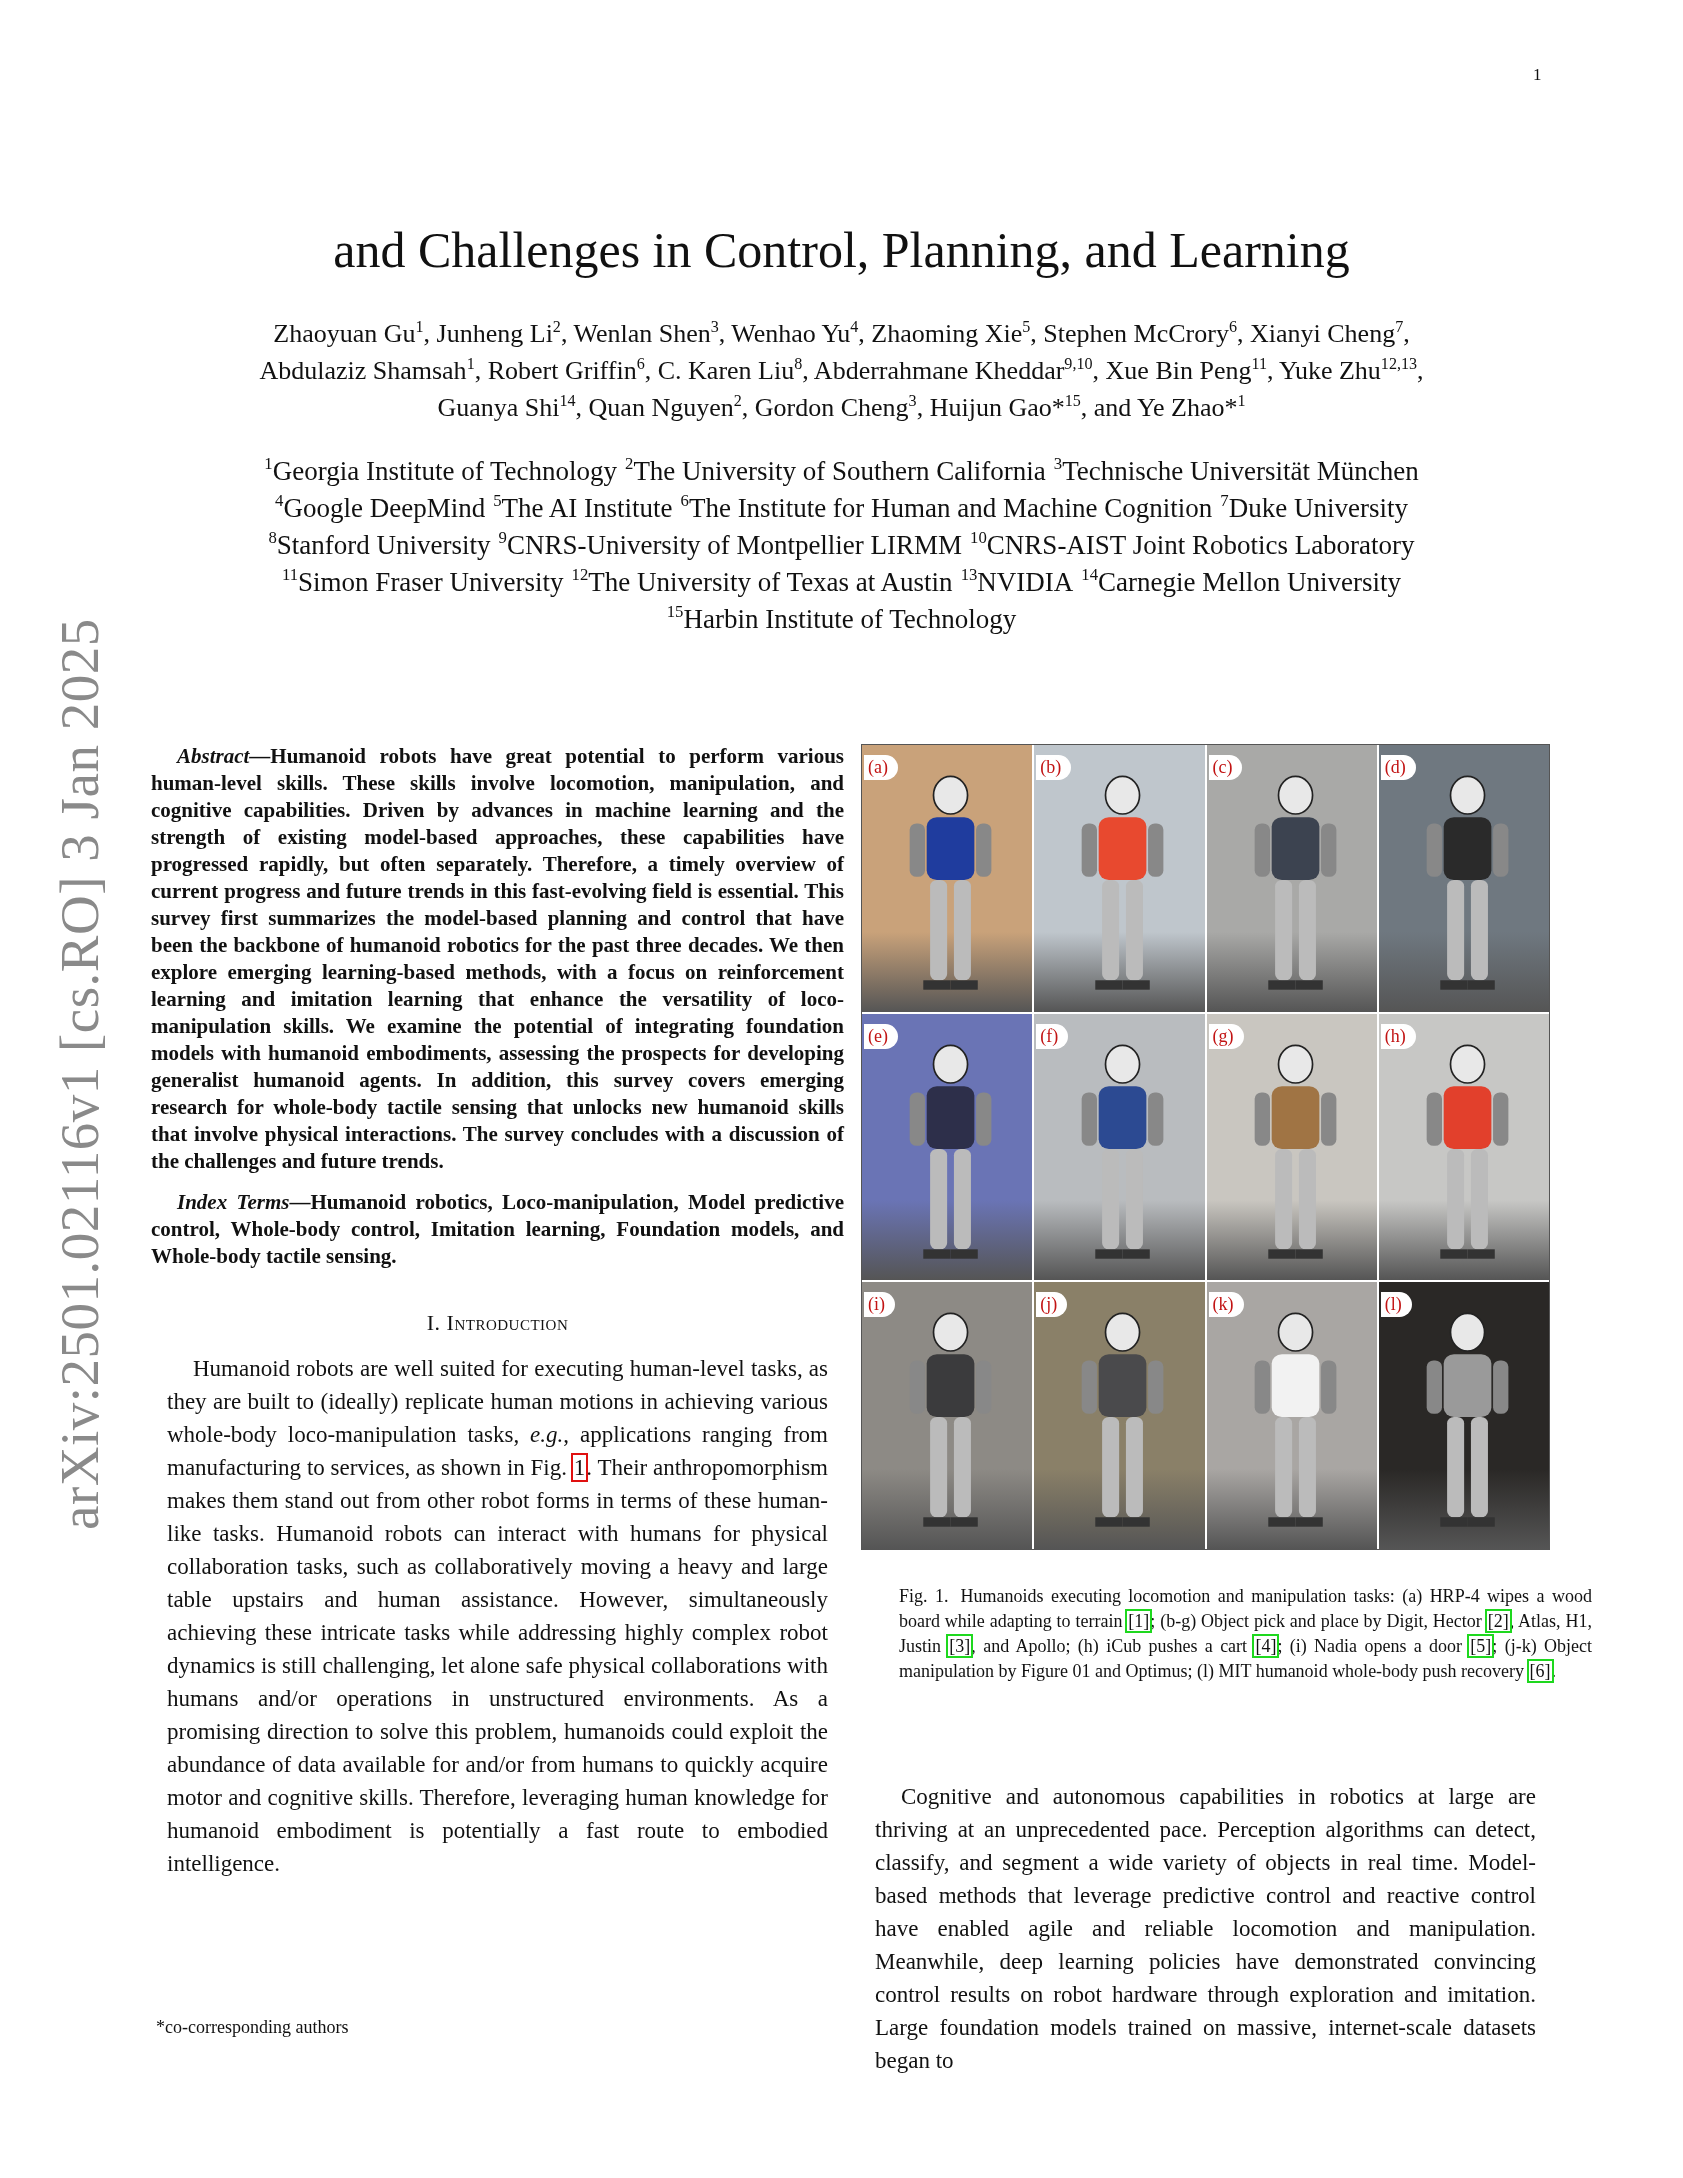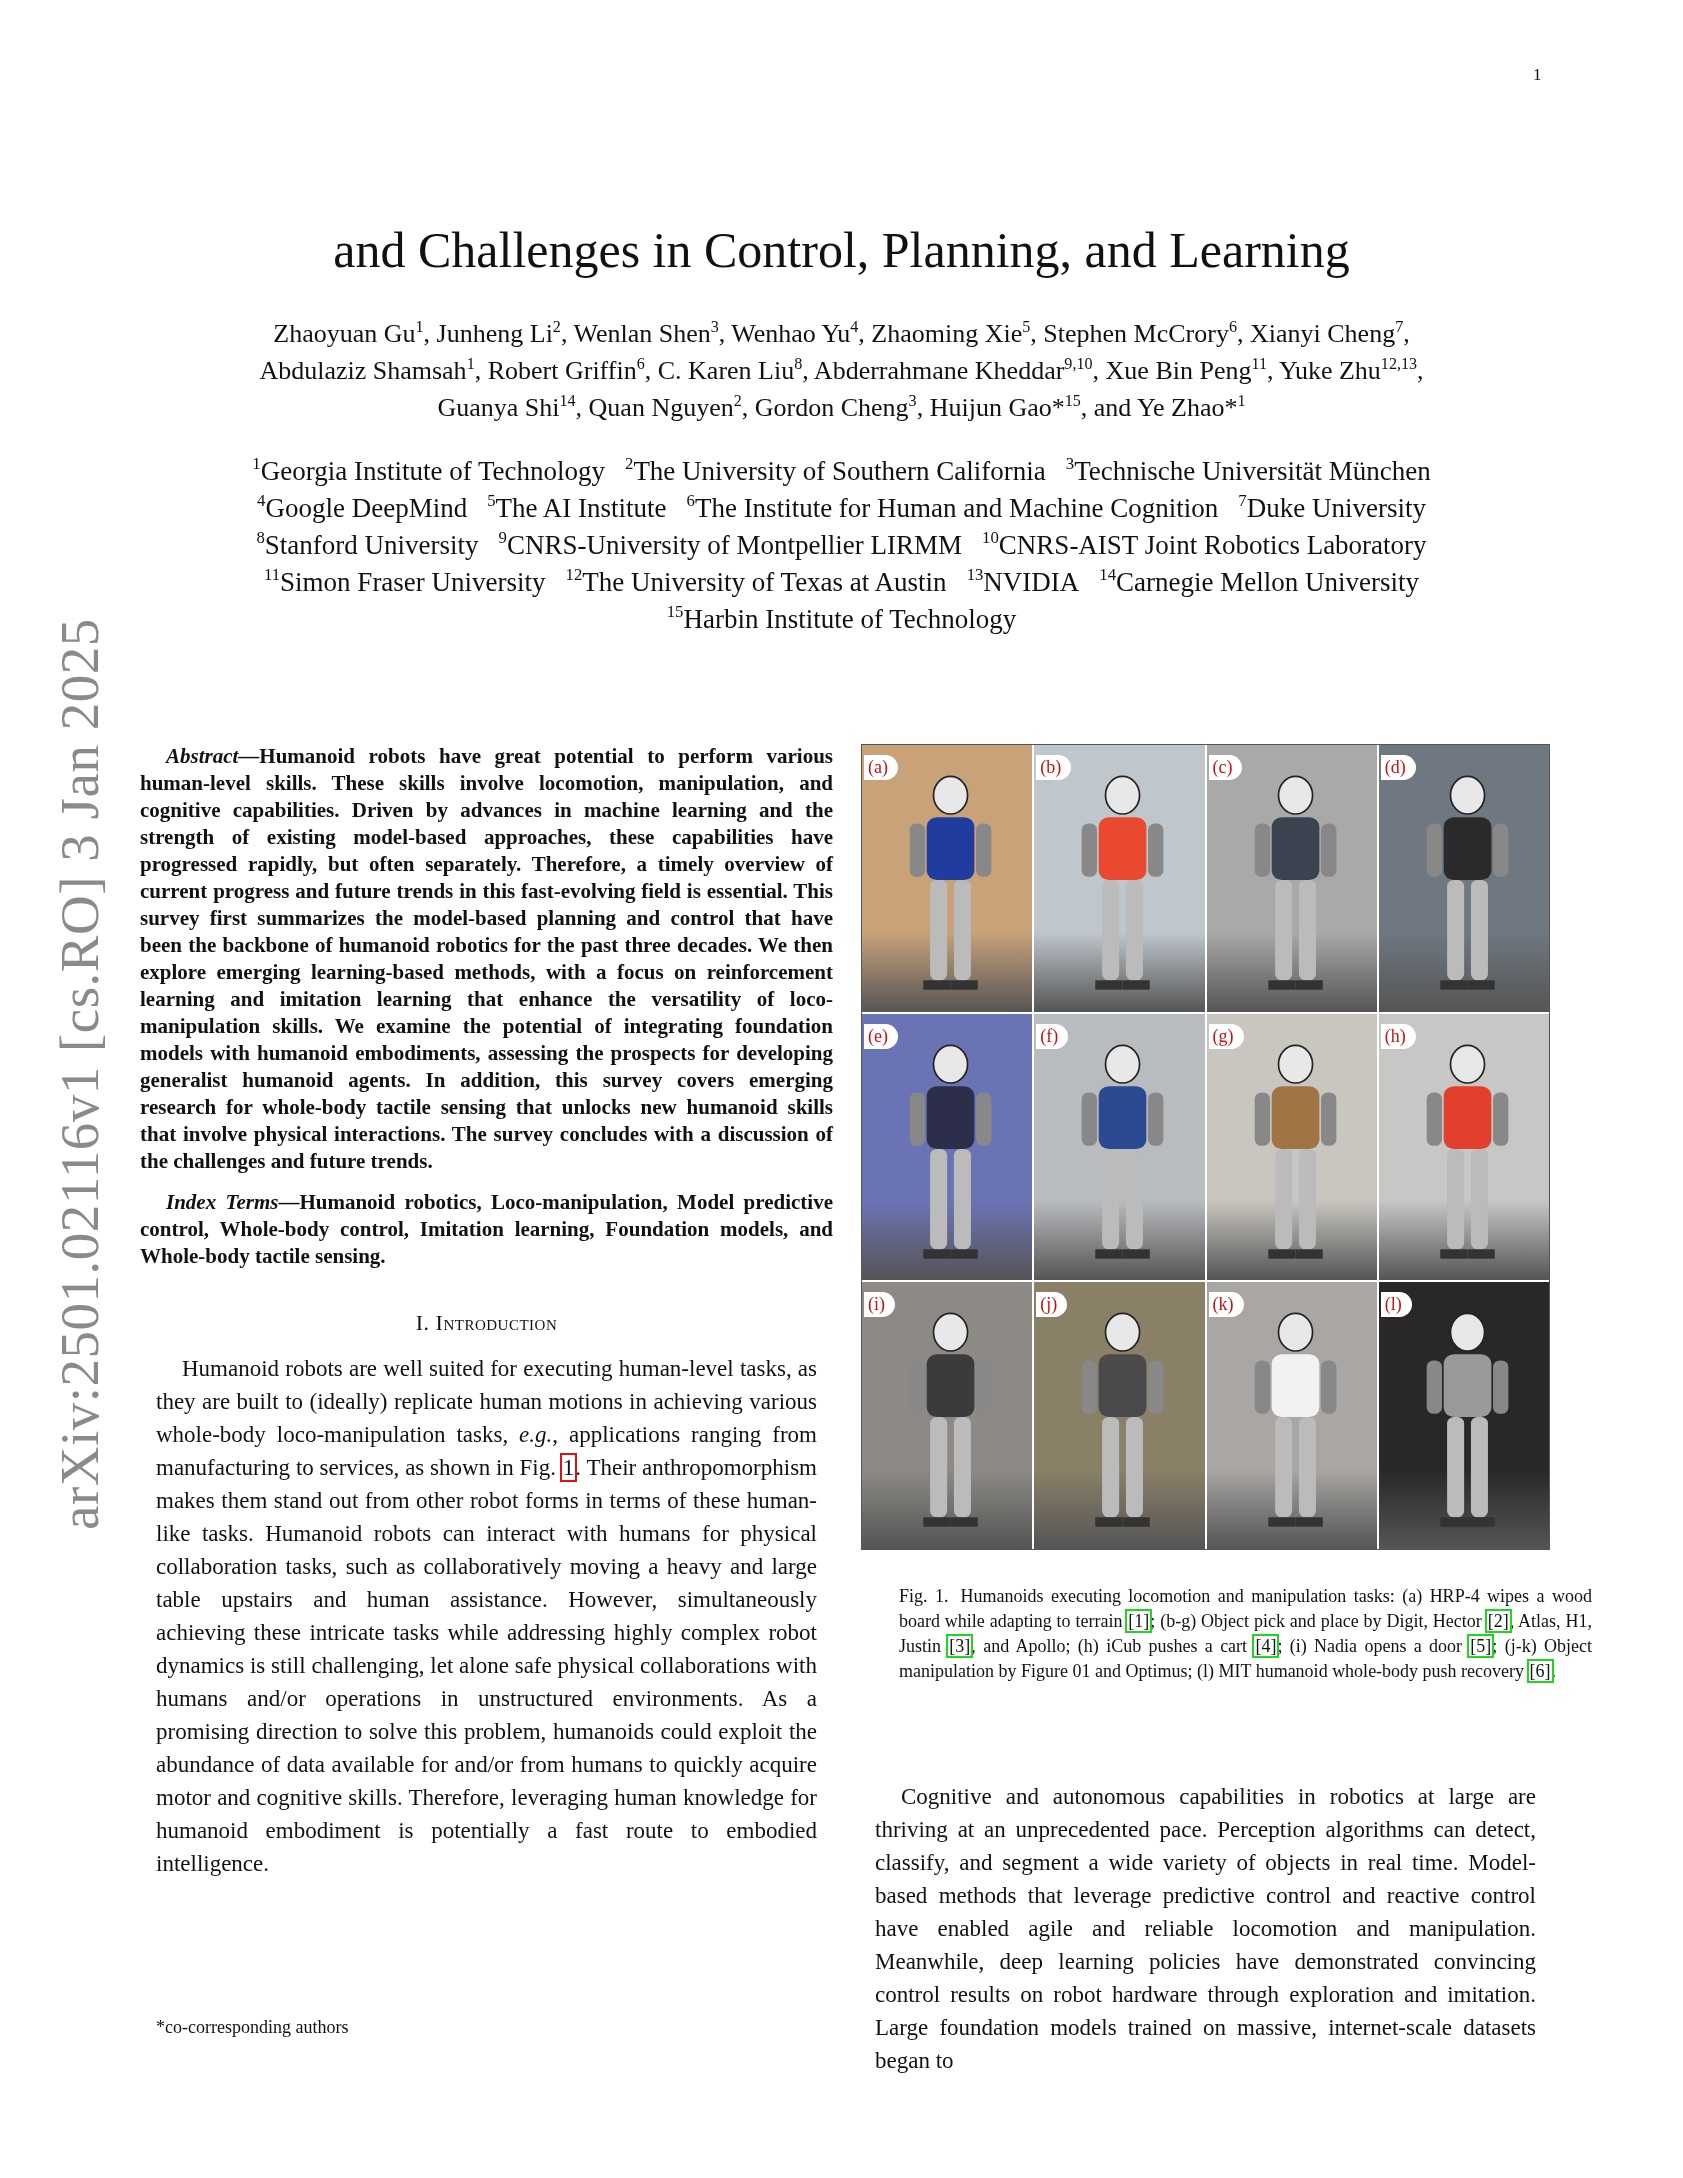--- a/index.html
+++ b/index.html
@@ -19,24 +19,24 @@
     text-align: center; font-size: 50px; line-height: 67px; font-weight: normal; margin: 0;
   }
   .authors {
     position: absolute; top: 315px; left: 99px; width: 1485px;
     text-align: center; font-size: 26px; line-height: 37px;
   }
   .affils {
     position: absolute; top: 453px; left: 119px; width: 1445px;
     text-align: center; font-size: 27px; line-height: 37px;
   }
-  .affils .aff { margin: 0 10px; white-space: nowrap; }
+  .affils .aff { margin: 0 4px; white-space: nowrap; }
   sup { font-size: 0.62em; line-height: 0; vertical-align: 0.65em; }
 
-  .col-left { position: absolute; left: 140px; top: 743px; width: 693px; }
+  .col-left { position: absolute; left: 151px; top: 743px; width: 693px; }
 
   .abstract, .index-terms {
     font-weight: bold; font-size: 21px; line-height: 27px;
     text-align: justify; text-indent: 26px; margin: 0;
   }
   .index-terms { margin-top: 14px; }
   .abstract .lead, .index-terms .lead { font-style: italic; }
 
   .section-heading {
     text-align: center; font-size: 22px; margin: 40px 0 10px 0; font-weight: normal;

